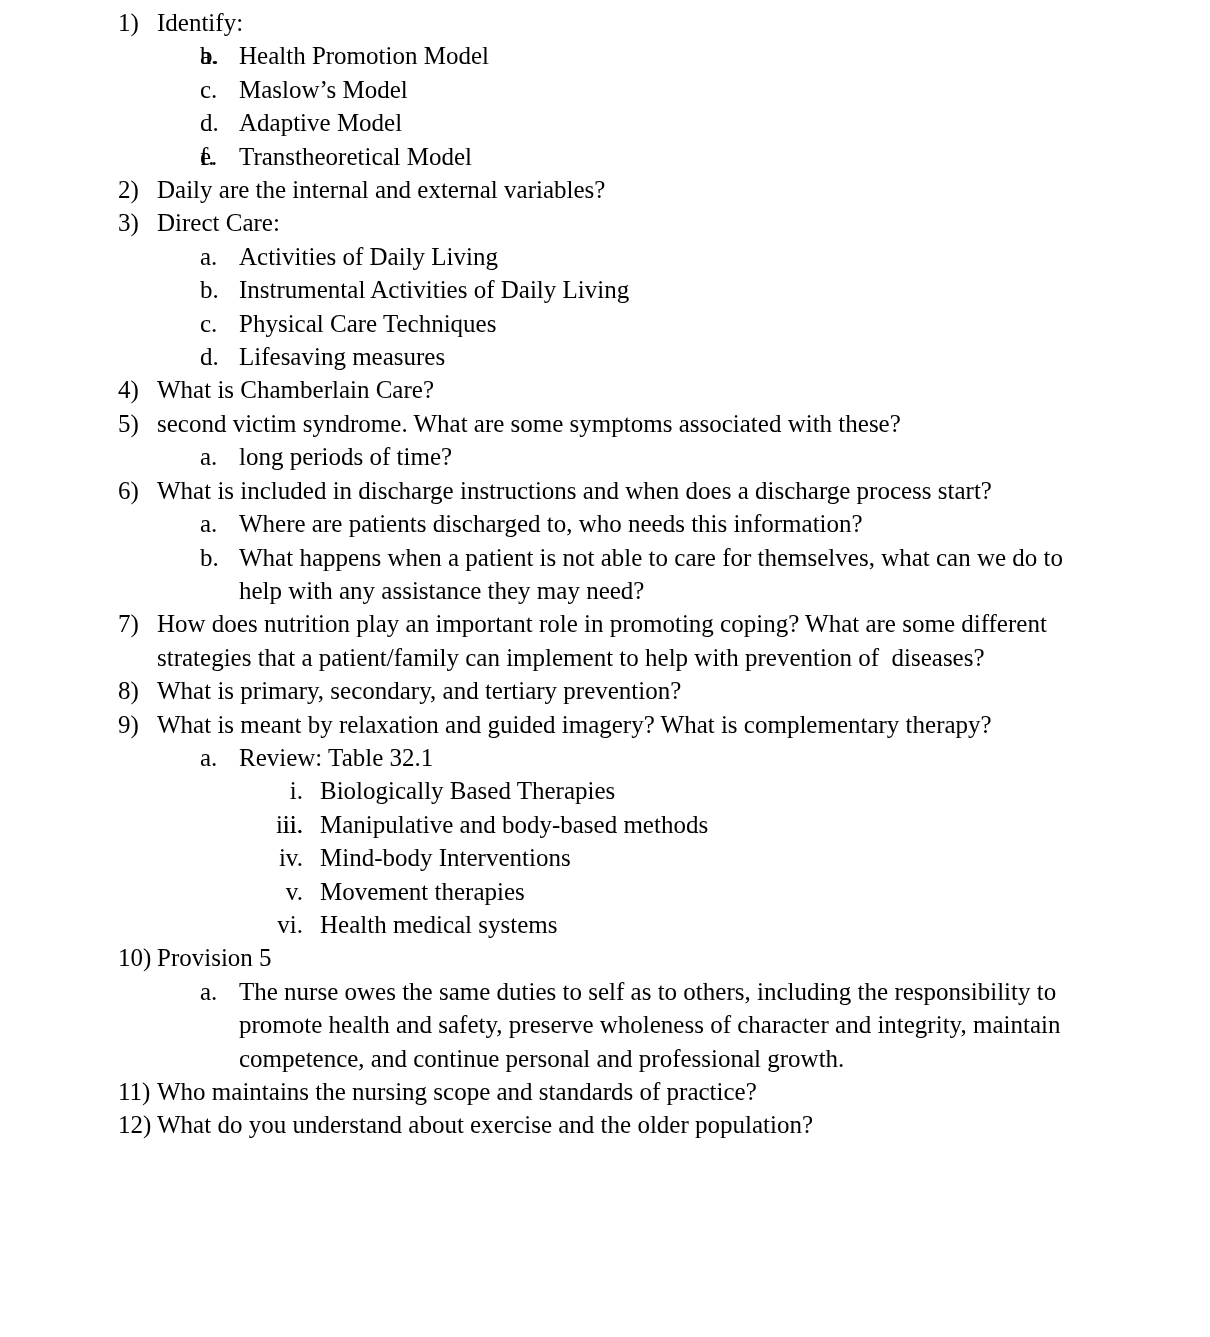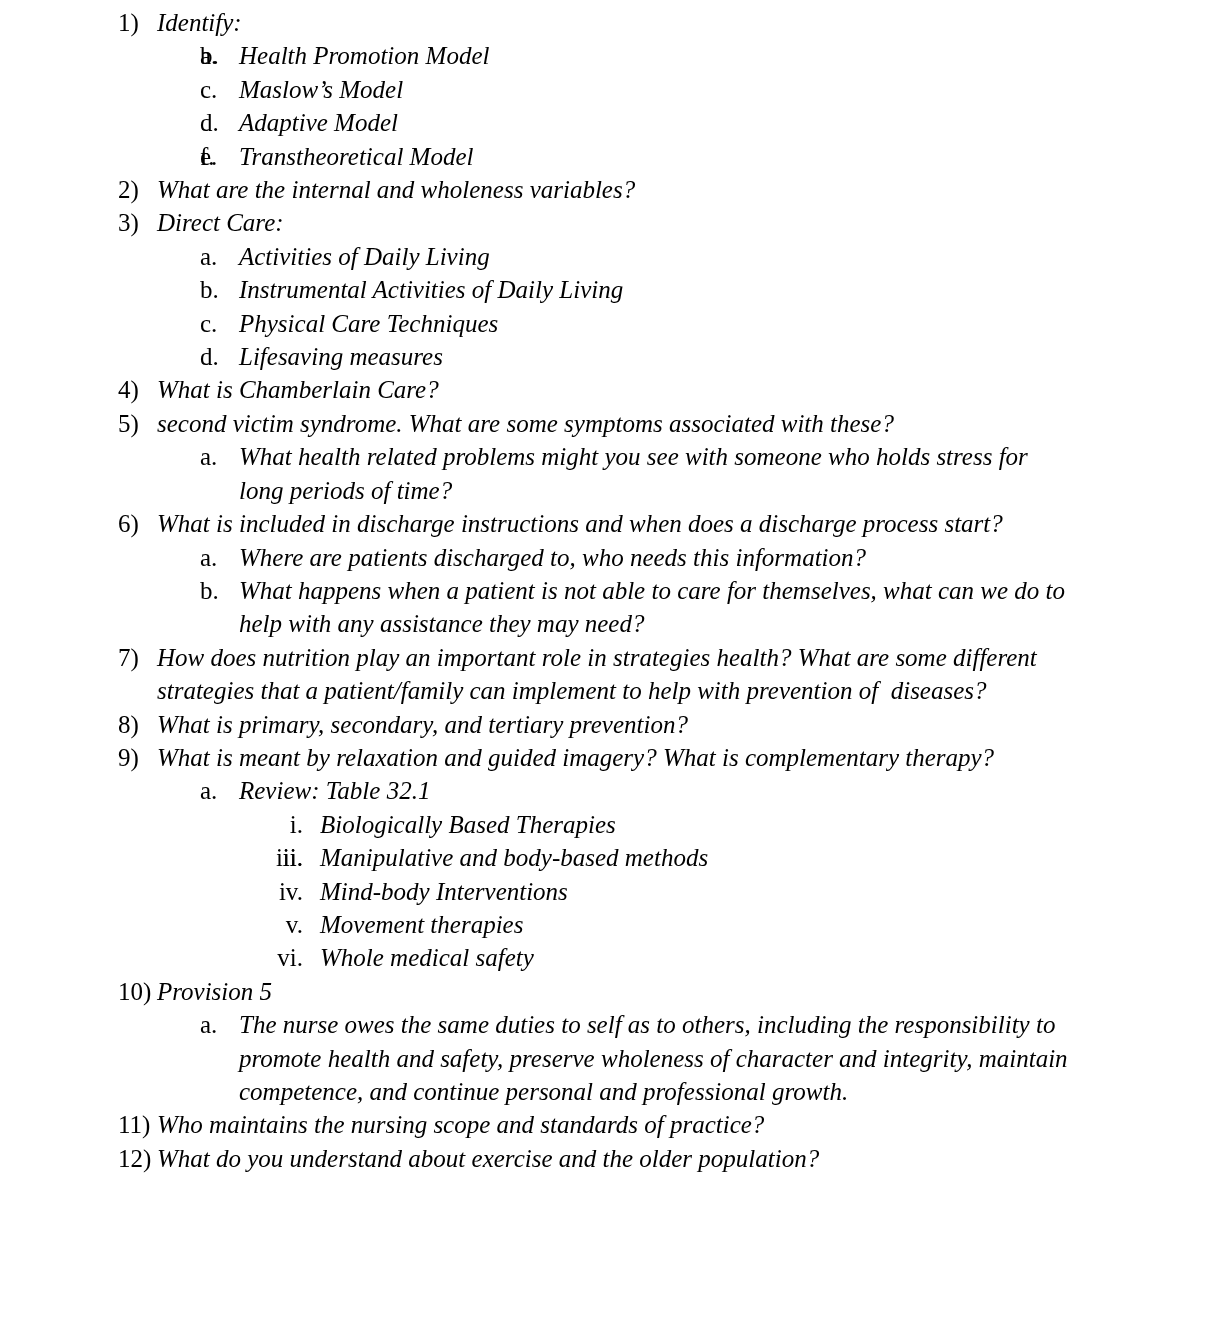--- a/index.html
+++ b/index.html
@@ -33,52 +33,52 @@
   .level-1 { padding-left: 157px; }
   .level-1 > .marker { left: 118px; }
   .level-2 { padding-left: 239px; }
   .level-2 > .marker { left: 200px; }
   .level-3 { padding-left: 320px; }
   .level-3 > .marker {
     left: 240px;
     width: 63px;
     text-align: right;
   }
-  .line { min-height: 33.4px; font-style: italic; }
+  .line { min-height: 33.4px; }
 </style>
 </head>
 <body>
 
 <div class="page">
     <div class="row level-1"><span class="marker">1)</span><div class="line">Identify:</div></div>
     <div class="row level-2"><span class="marker">a.</span></div>
     <div class="row level-2"><span class="marker">b.</span><div class="line">Health Promotion Model</div></div>
     <div class="row level-2"><span class="marker">c.</span><div class="line">Maslow’s Model</div></div>
     <div class="row level-2"><span class="marker">d.</span><div class="line">Adaptive Model</div></div>
     <div class="row level-2"><span class="marker">e.</span></div>
     <div class="row level-2"><span class="marker">f.</span><div class="line">Transtheoretical Model</div></div>
-    <div class="row level-1"><span class="marker">2)</span><div class="line">What are the internal and wholeness variables?</div></div>
+    <div class="row level-1"><span class="marker">2)</span><div class="line">Daily are the internal and external variables?</div></div>
     <div class="row level-1"><span class="marker">3)</span><div class="line">Direct Care:</div></div>
     <div class="row level-2"><span class="marker">a.</span><div class="line">Activities of Daily Living</div></div>
     <div class="row level-2"><span class="marker">b.</span><div class="line">Instrumental Activities of Daily Living</div></div>
     <div class="row level-2"><span class="marker">c.</span><div class="line">Physical Care Techniques</div></div>
     <div class="row level-2"><span class="marker">d.</span><div class="line">Lifesaving measures</div></div>
     <div class="row level-1"><span class="marker">4)</span><div class="line">What is Chamberlain Care?</div></div>
     <div class="row level-1"><span class="marker">5)</span><div class="line">second victim syndrome. What are some symptoms associated with these?</div></div>
-    <div class="row level-2"><span class="marker">a.</span><div class="line">What health related problems might you see with someone who holds stress for</div><div class="line">long periods of time?</div></div>
+    <div class="row level-2"><span class="marker">a.</span><div class="line">long periods of time?</div></div>
     <div class="row level-1"><span class="marker">6)</span><div class="line">What is included in discharge instructions and when does a discharge process start?</div></div>
     <div class="row level-2"><span class="marker">a.</span><div class="line">Where are patients discharged to, who needs this information?</div></div>
     <div class="row level-2"><span class="marker">b.</span><div class="line">What happens when a patient is not able to care for themselves, what can we do to</div><div class="line">help with any assistance they may need?</div></div>
-    <div class="row level-1"><span class="marker">7)</span><div class="line">How does nutrition play an important role in strategies health? What are some different</div><div class="line">strategies that a patient/family can implement to help with prevention of  diseases?</div></div>
+    <div class="row level-1"><span class="marker">7)</span><div class="line">How does nutrition play an important role in promoting coping? What are some different</div><div class="line">strategies that a patient/family can implement to help with prevention of  diseases?</div></div>
     <div class="row level-1"><span class="marker">8)</span><div class="line">What is primary, secondary, and tertiary prevention?</div></div>
     <div class="row level-1"><span class="marker">9)</span><div class="line">What is meant by relaxation and guided imagery? What is complementary therapy?</div></div>
     <div class="row level-2"><span class="marker">a.</span><div class="line">Review: Table 32.1</div></div>
     <div class="row level-3"><span class="marker">i.</span><div class="line">Biologically Based Therapies</div></div>
     <div class="row level-3"><span class="marker">ii.</span></div>
     <div class="row level-3"><span class="marker">iii.</span><div class="line">Manipulative and body-based methods</div></div>
     <div class="row level-3"><span class="marker">iv.</span><div class="line">Mind-body Interventions</div></div>
     <div class="row level-3"><span class="marker">v.</span><div class="line">Movement therapies</div></div>
-    <div class="row level-3"><span class="marker">vi.</span><div class="line">Whole medical safety</div></div>
+    <div class="row level-3"><span class="marker">vi.</span><div class="line">Health medical systems</div></div>
     <div class="row level-1"><span class="marker">10)</span><div class="line">Provision 5</div></div>
     <div class="row level-2"><span class="marker">a.</span><div class="line">The nurse owes the same duties to self as to others, including the responsibility to</div><div class="line">promote health and safety, preserve wholeness of character and integrity, maintain</div><div class="line">competence, and continue personal and professional growth.</div></div>
     <div class="row level-1"><span class="marker">11)</span><div class="line">Who maintains the nursing scope and standards of practice?</div></div>
     <div class="row level-1"><span class="marker">12)</span><div class="line">What do you understand about exercise and the older population?</div></div>
   </div>
 
 </body></html>

